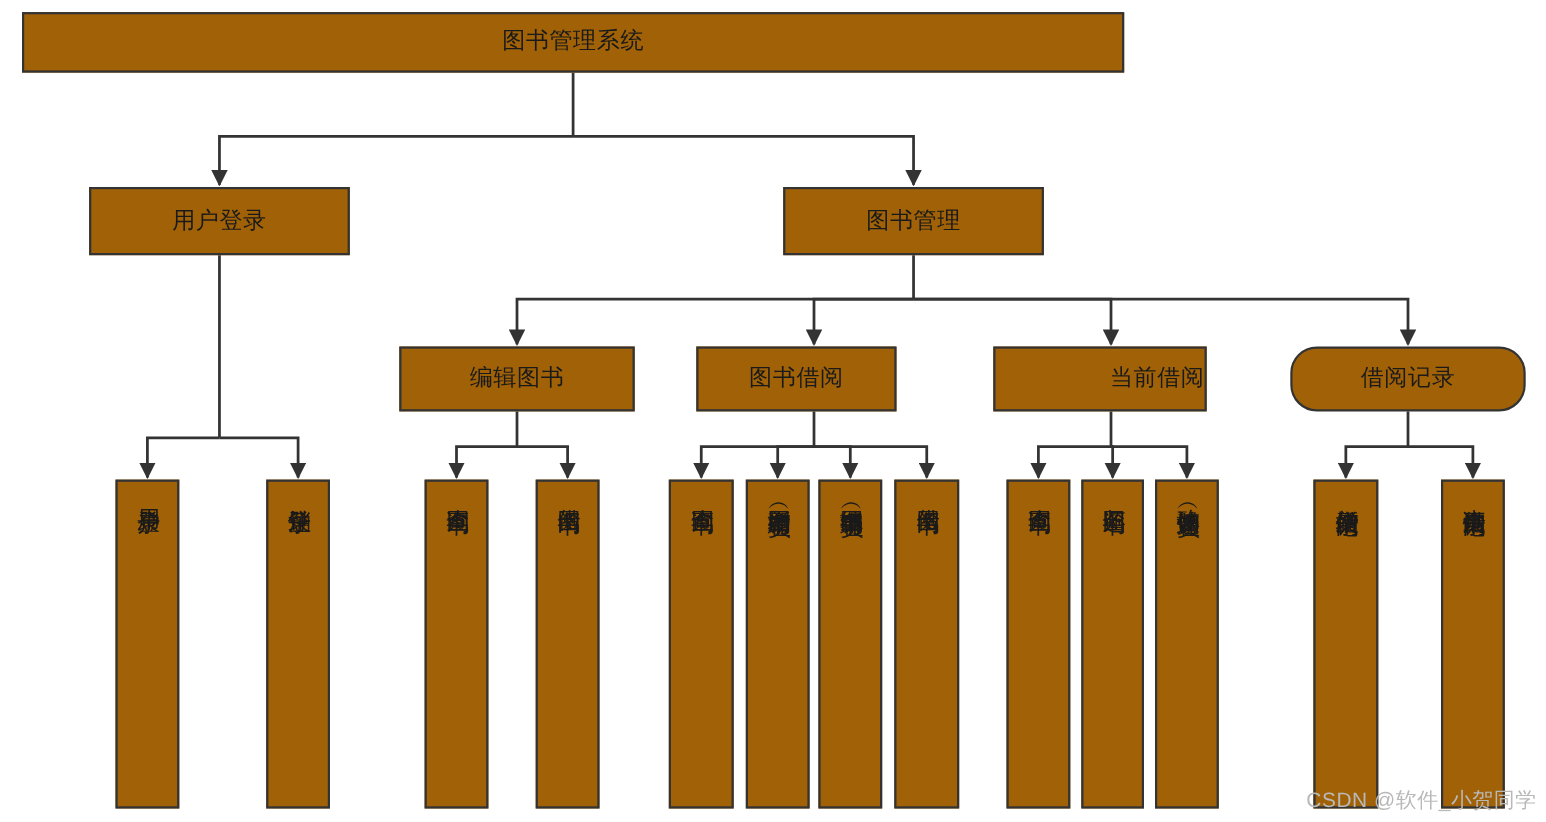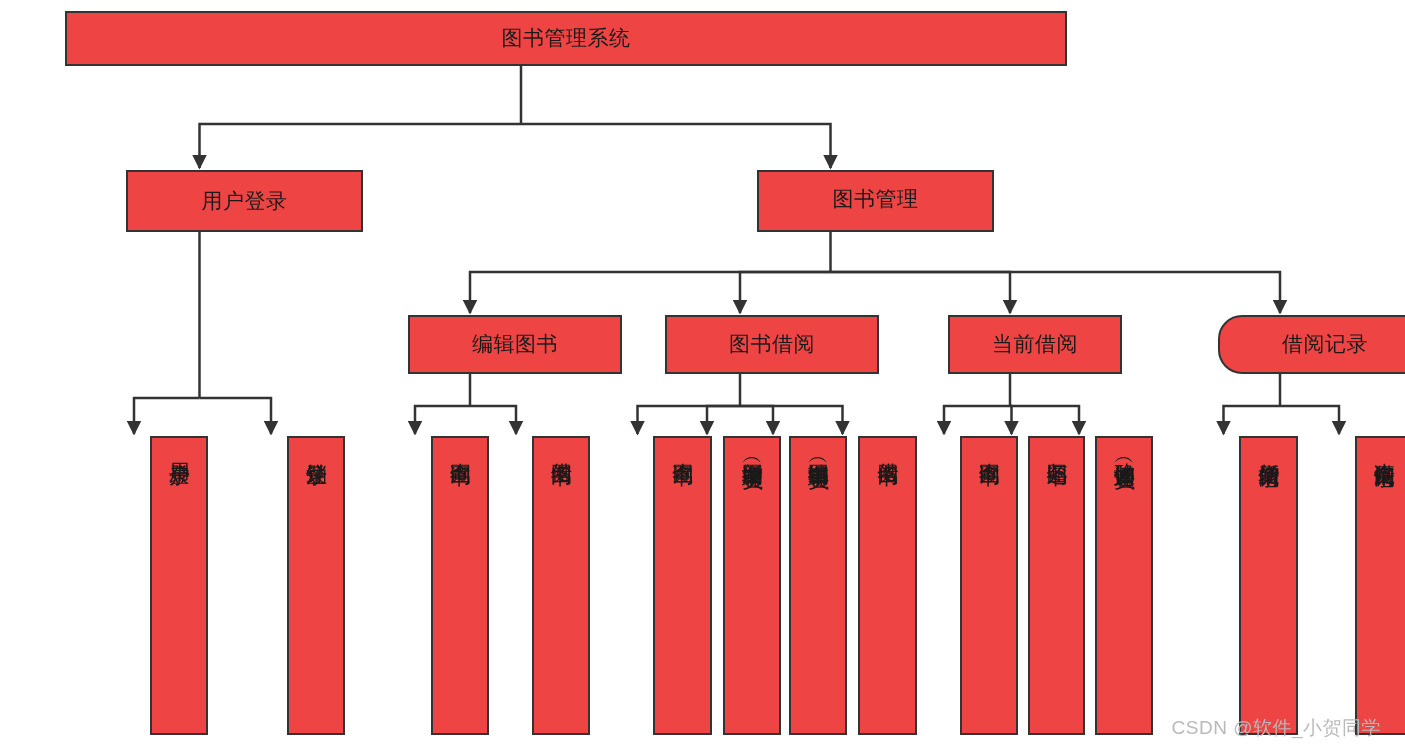--- a/index.html
+++ b/index.html
@@ -21,26 +21,25 @@
     position: absolute;
     left: 0;
     top: 0;
     width: 1405px;
     height: 747px;
   }
   .node {
     position: absolute;
     box-sizing: border-box;
     border: 2.5px solid #333333;
-    background: #ef4444;
+    background: #a16207;
     display: flex;
     align-items: center;
     justify-content: center;
     color: #1a1a1a;
-    margin-left: 45px;
   }
   .node .label {
     display: block;
     text-align: center;
     line-height: 1.08;
     letter-spacing: 0.5px;
   }
   .node.horiz .label {
     writing-mode: horizontal-tb;
     font-size: 21px;
@@ -52,21 +51,21 @@
   }
   .node.vert .label {
     writing-mode: vertical-rl;
     text-orientation: upright;
     font-size: 21px;
     line-height: 1.18;
     letter-spacing: 1px;
   }
   #watermark {
     position: absolute;
-    right: 24px;
+    right: 8px;
     bottom: 6px;
     font-size: 19px;
     color: #b9b9b9;
     letter-spacing: 0.5px;
     white-space: nowrap;
     pointer-events: none;
   }
 </style>
 </head>
 <body>
@@ -109,31 +108,31 @@
       </g>
   </svg>
 
   <div class="node horiz" style="left: 20px; top: 11px; width: 1002px; height: 55px;">
     <span class="label">图书管理系统</span>
   </div>
 
   <div class="node horiz" style="left: 81px; top: 170px; width: 237px; height: 62px;">
     <span class="label">用户登录</span>
   </div>
-  <div class="node horiz" style="left: 712px; top: 170px; width: 237px; height: 62px; font-family: Liberation Mono, monospace;">
+  <div class="node horiz" style="left: 712px; top: 170px; width: 237px; height: 62px;">
     <span class="label">图书管理</span>
   </div>
 
   <div class="node horiz" style="left: 363px; top: 315px; width: 214px; height: 59px;">
     <span class="label">编辑图书</span>
   </div>
-  <div class="node horiz" style="left: 620px; top: 315px; width: 214px; height: 59px;">
+  <div class="node horiz" style="left: 633px; top: 315px; width: 182px; height: 59px;">
     <span class="label">图书借阅</span>
   </div>
-  <div class="node horiz" style="left: 903px; top: 315px; width: 174px; height: 59px;">
+  <div class="node horiz" style="left: 903px; top: 315px; width: 194px; height: 59px; justify-content: flex-end;">
     <span class="label">当前借阅</span>
   </div>
   <div class="node horiz" style="left: 1173px; top: 315px; width: 214px; height: 59px; border-radius: 24px;">
     <span class="label">借阅记录</span>
   </div>
 
   <div class="node vert" style="left: 105px; top: 436px; width: 58px; height: 299px;">
     <span class="label">用户登录</span>
   </div>
   <div class="node vert" style="left: 242px; top: 436px; width: 58px; height: 299px;">

